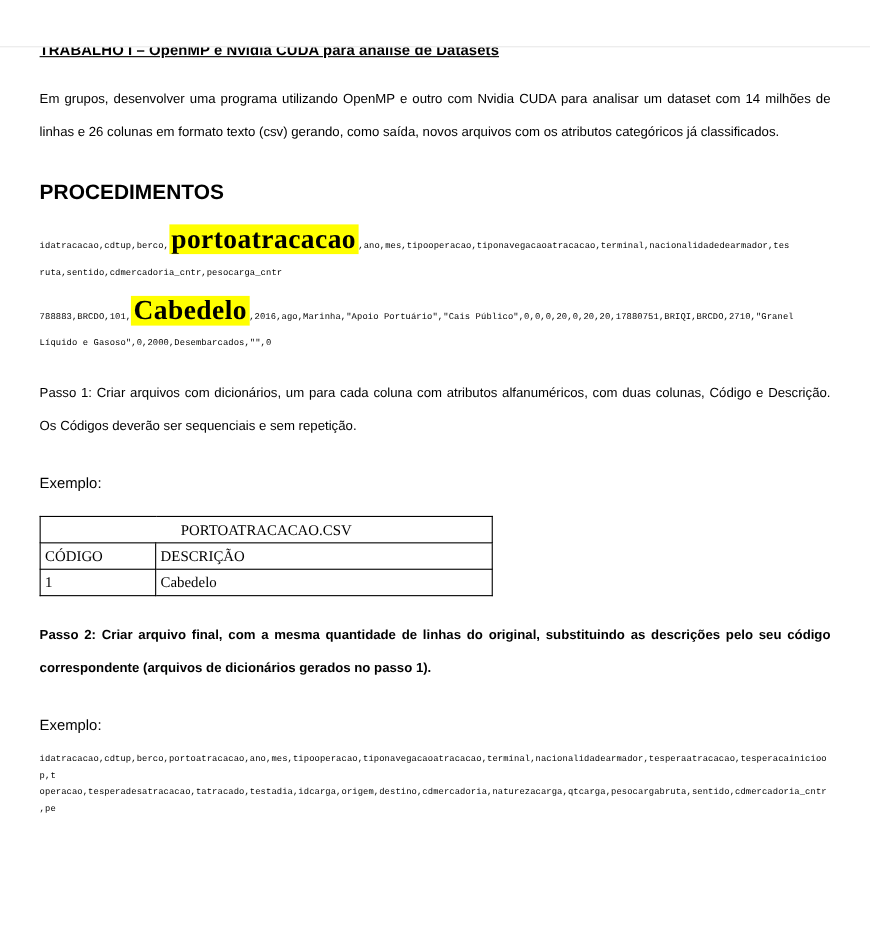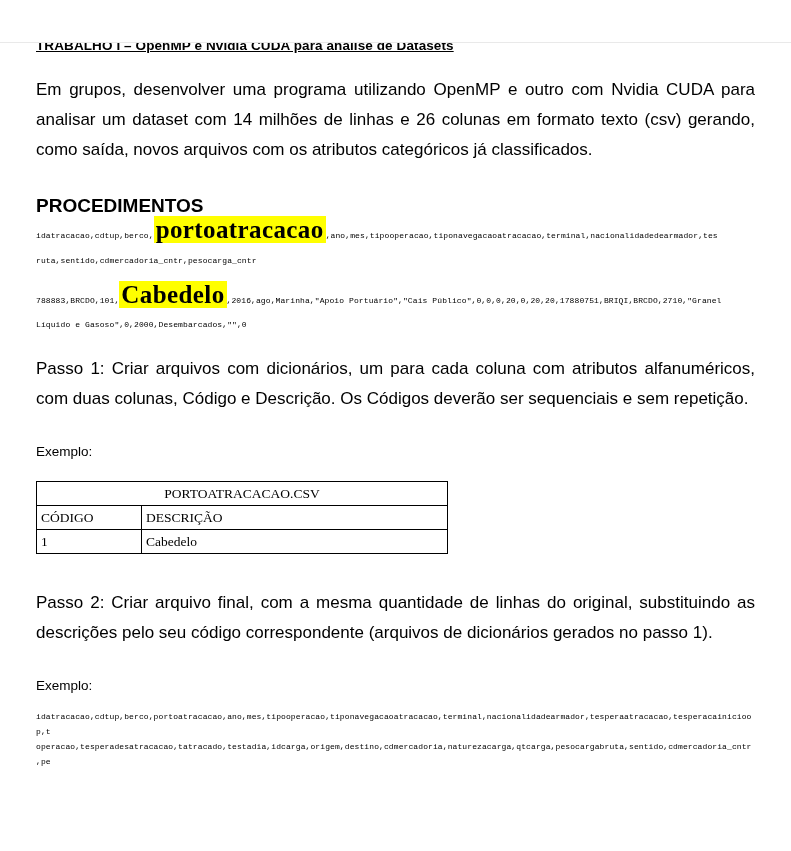--- a/index.html
+++ b/index.html
@@ -32,21 +32,21 @@
     border-bottom: 1px solid #e9e9e9;
   }
   .title {
     font-size: 13.5px;
     font-weight: bold;
     text-decoration: underline;
     margin: 38px 0 0 0;
     letter-spacing: 0.1px;
   }
   .para {
-    font-size: 17px;
+    font-size: 12px;
     text-align: justify;
     line-height: 30px;
     margin: 22px 0 0 0;
   }
   .section-head {
     font-size: 19px;
     font-weight: bold;
     margin: 30px 0 0 0;
   }
   .label {
@@ -55,20 +55,21 @@
   }
   .mono {
     font-family: "Liberation Mono", "DejaVu Sans Mono", monospace;
     font-size: 8px;
     line-height: 15px;
     letter-spacing: 0.1px;
     word-break: break-word;
     text-align: justify;
   }
   .mono-block {
+    margin-top: 18px;
   }
   .mono-block2 {
     margin-top: 14px;
   }
   .big-hl {
     background: #ffff00;
     font-family: "Liberation Serif", serif;
     font-size: 25px;
     font-weight: bold;
     letter-spacing: 0.4px;
@@ -134,21 +135,21 @@
       <td class="col1">CÓDIGO</td>
       <td>DESCRIÇÃO</td>
     </tr>
     <tr>
       <td class="col1">1</td>
       <td>Cabedelo</td>
     </tr>
   </tbody>
     </table>
 
-  <div class="para" style="margin-top:34px;">Passo 2: Criar arquivo final, com a mesma quantidade de linhas do original, substituindo as descrições pelo seu código correspondente (arquivos de dicionários gerados no passo 1).</div>
+  <div class="para" style="margin-top:20px;font-weight:bold;">Passo 2: Criar arquivo final, com a mesma quantidade de linhas do original, substituindo as descrições pelo seu código correspondente (arquivos de dicionários gerados no passo 1).</div>
 
   <div class="label">Exemplo:</div>
 
   <div class="mono-block" style="margin-top:16px;">
     <div class="mono">idatracacao,cdtup,berco,portoatracacao,ano,mes,tipooperacao,tiponavegacaoatracacao,terminal,nacionalidadearmador,tesperaatracacao,tesperacainicioop,t</div>
     <div class="mono">operacao,tesperadesatracacao,tatracado,testadia,idcarga,origem,destino,cdmercadoria,naturezacarga,qtcarga,pesocargabruta,sentido,cdmercadoria_cntr,pe</div>
 
   </div>
 
 </div>

